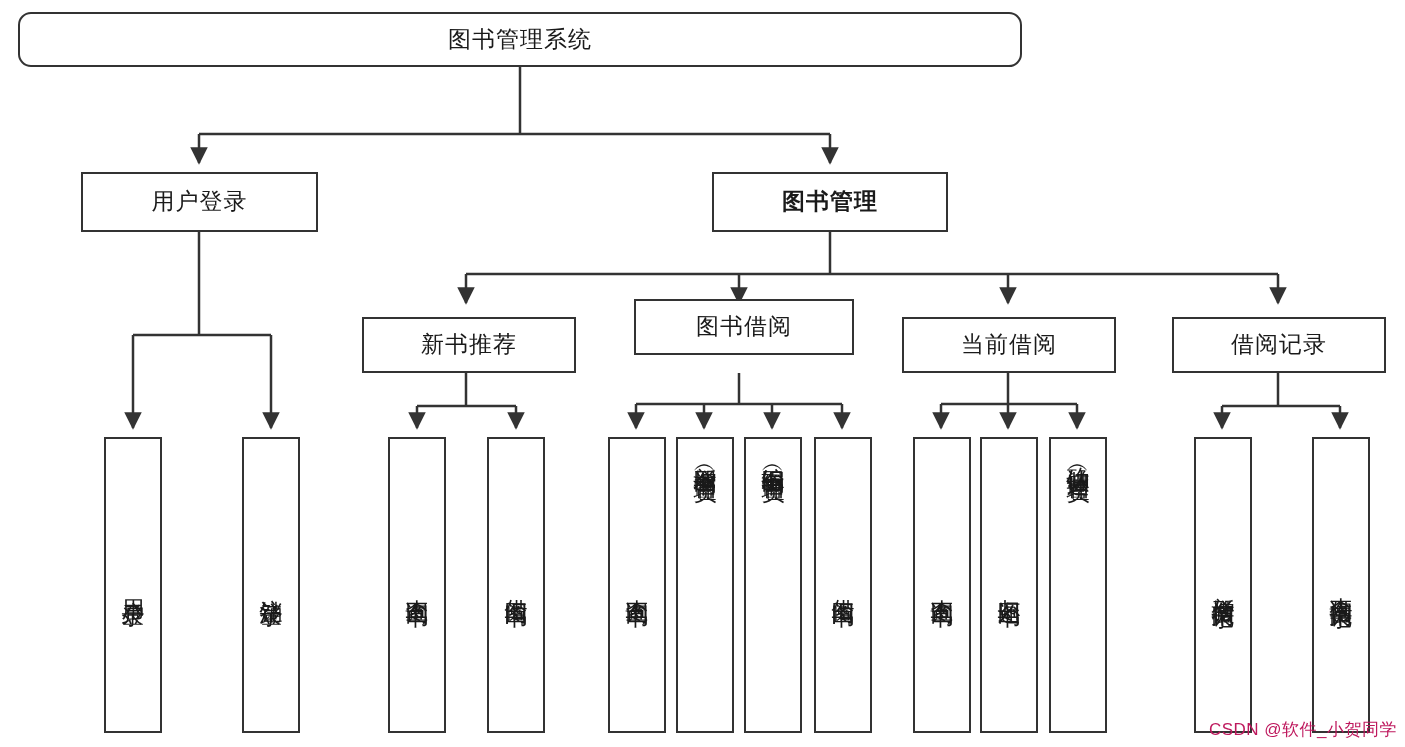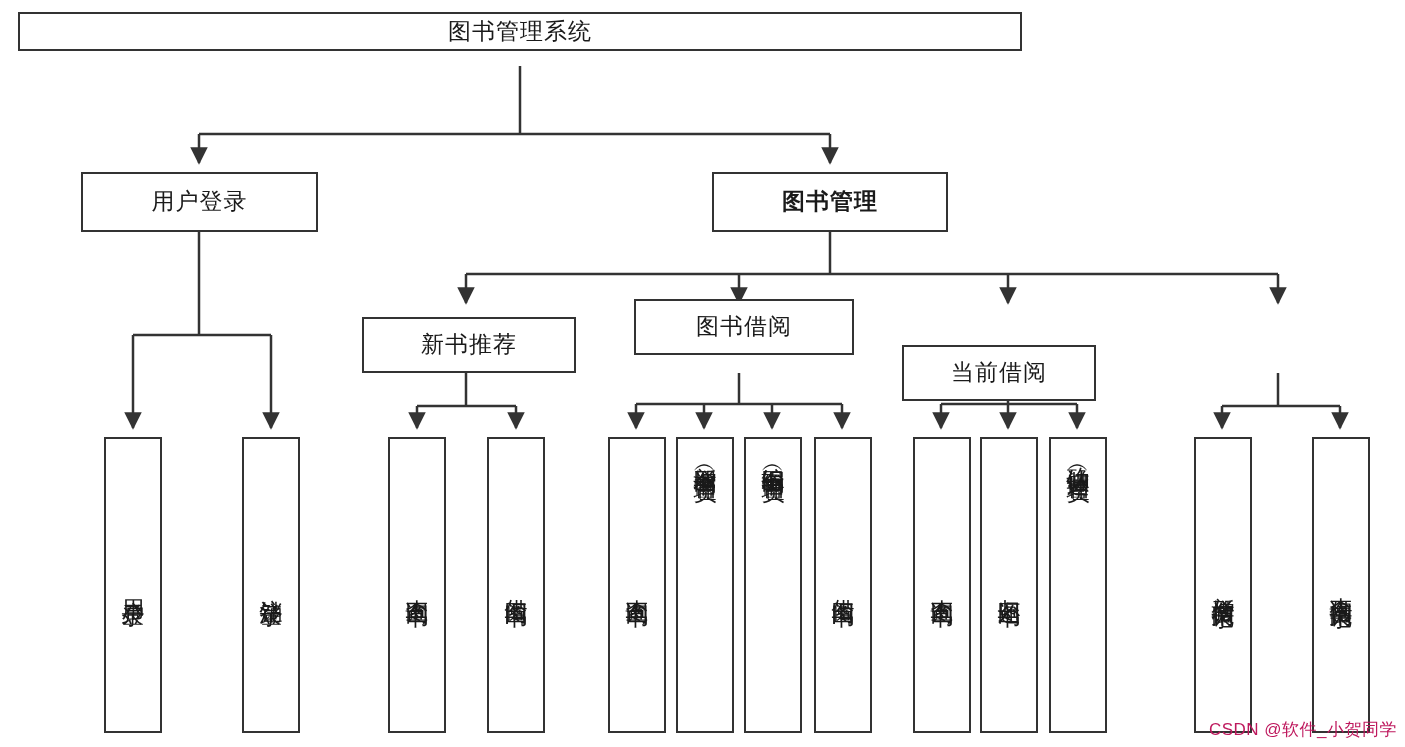--- a/index.html
+++ b/index.html
@@ -124,39 +124,42 @@
       <path d="M 1008 404 L 1008 428" marker-end="url(#arrow)"></path>
       <path d="M 1077 404 L 1077 428" marker-end="url(#arrow)"></path>
 
       <path d="M 1278 373 L 1278 406"></path>
       <path d="M 1222 406 L 1340 406"></path>
       <path d="M 1222 406 L 1222 428" marker-end="url(#arrow)"></path>
       <path d="M 1340 406 L 1340 428" marker-end="url(#arrow)"></path>
     </g>
   </svg>
 
-  <div class="node horiz root" style="left:18px; top:12px; width:1004px; height:39px;">
+  <div class="node horiz root" style="left:18px; top:12px; width:1004px; height:55px;border-radius:13px;">
     <span>图书管理系统</span>
   </div>
 
   <div class="node horiz" style="left:81px; top:172px; width:237px; height:60px;">
     <span>用户登录</span>
   </div>
   <div class="node horiz" style="left:712px; top:172px; width:236px; height:60px;font-weight:bold;">
     <span>图书管理</span>
   </div>
 
   <div class="node horiz" style="left:362px; top:317px; width:214px; height:56px;">
     <span>新书推荐</span>
   </div>
   <div class="node horiz" style="left:634px; top:299px; width:220px; height:56px;">
     <span>图书借阅</span>
   </div>
-  <div class="node horiz" style="left:902px; top:317px; width:194px; height:56px;margin-top:28px;">
+  <div class="node horiz" style="left:902px; top:317px; width:214px; height:56px;">
     <span>当前借阅</span>
+  </div>
+  <div class="node horiz" style="left:1172px; top:317px; width:214px; height:56px;">
+    <span>借阅记录</span>
   </div>
 
   <div class="node vert mid" style="left:104px; top:437px; width:58px; height:296px;">
     <span class="vlabel">用户登录</span>
   </div>
   <div class="node vert mid" style="left:242px; top:437px; width:58px; height:296px;">
     <span class="vlabel">注销登录</span>
   </div>
 
   <div class="node vert mid" style="left:388px; top:437px; width:58px; height:296px;">

